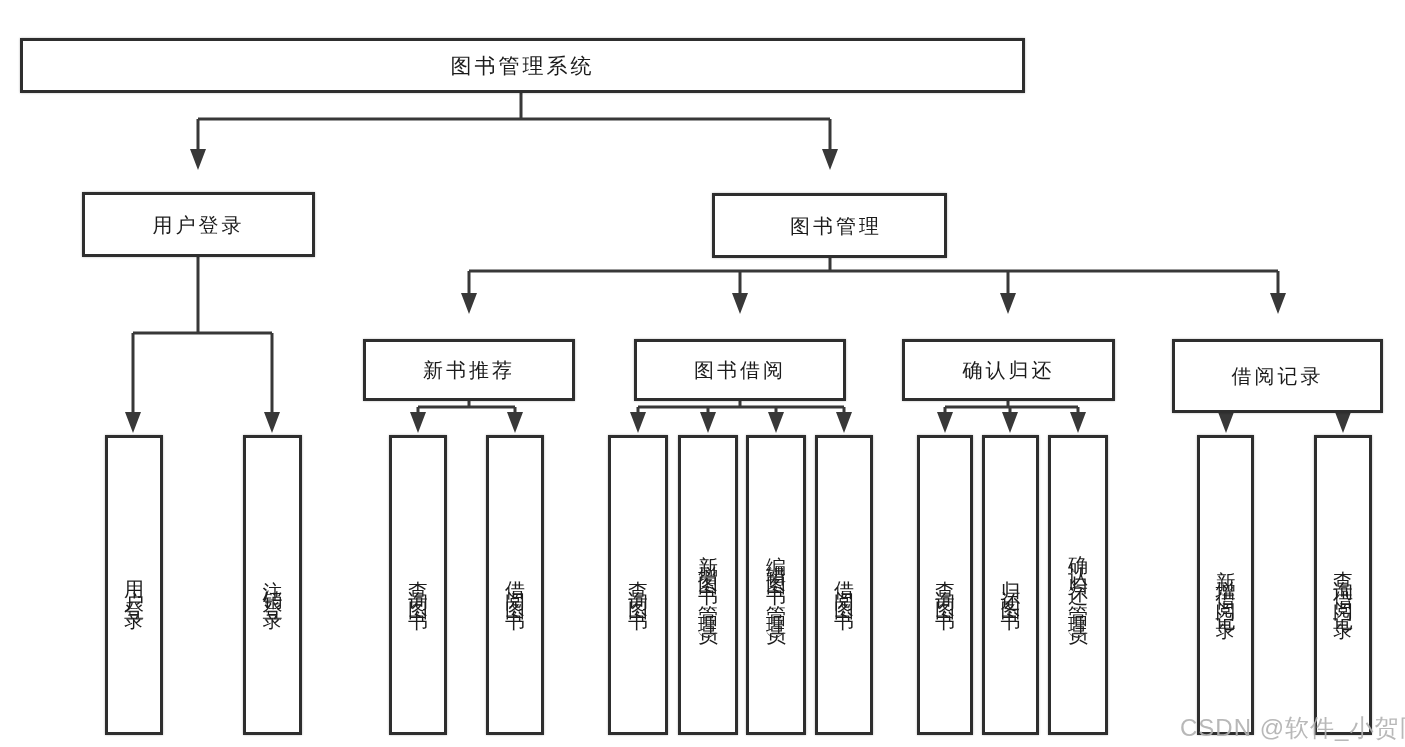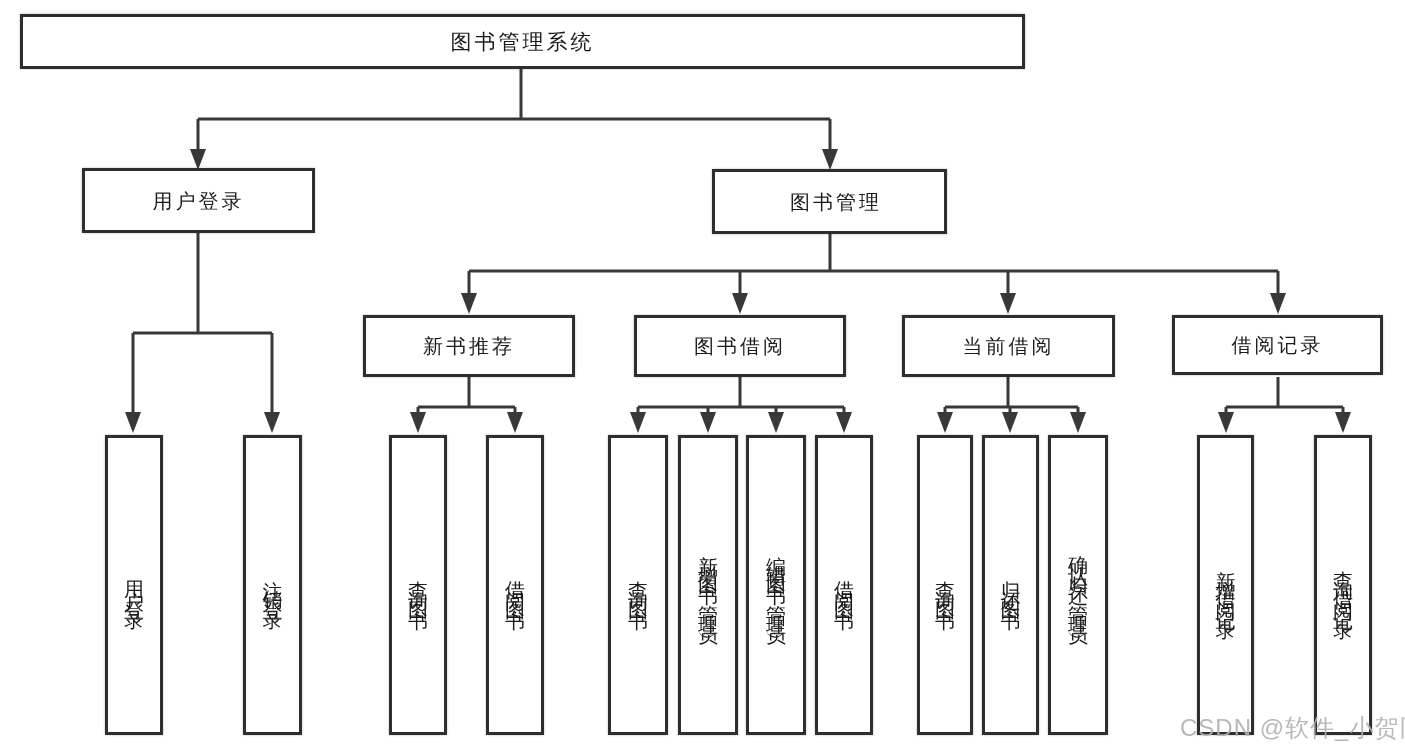--- a/index.html
+++ b/index.html
@@ -20,21 +20,21 @@
     position: absolute;
     box-sizing: border-box;
     background: #ffffff;
     border: 3px solid #2e2e2e;
     box-shadow: 0 0 2px rgba(0,0,0,0.28);
     display: flex;
     align-items: center;
     justify-content: center;
     color: #1b1b1b;
   }
-  .h { font-size: 20px; letter-spacing: 3px; line-height: 1; }
+  .h { font-size: 20px; letter-spacing: 3px; line-height: 1; margin-top: 24px; }
   .root-node { font-size: 21px; }
   .v {
     writing-mode: vertical-rl;
     text-orientation: mixed;
     font-size: 20px;
     letter-spacing: 10px;
     line-height: 1.15;
   }
   .watermark {
     position: absolute;
@@ -71,22 +71,22 @@
              M1218 412 L1234 412 L1226 433 Z M1335 412 L1351 412 L1343 433 Z" fill="#383838" stroke="none"></path>
   </svg>
 
   <div class="node h root-node" style="left:20px; top:14px; width:1005px; height:55px;">图书管理系统</div>
 
   <div class="node h" style="left:82px; top:168px; width:233px; height:65px;">用户登录</div>
   <div class="node h" style="left:712px; top:169px; width:235px; height:65px;padding-left:13px;">图书管理</div>
 
   <div class="node h" style="left:363px; top:315px; width:212px; height:62px;">新书推荐</div>
   <div class="node h" style="left:634px; top:315px; width:212px; height:62px;">图书借阅</div>
-  <div class="node h" style="left:902px; top:315px; width:213px; height:62px;">当前借阅</div>
-  <div class="node h" style="left:1172px; top:315px; width:211px; height:60px;">借阅记录</div>
+  <div class="node h" style="left:902px; top:315px; width:213px; height:62px;">确认归还</div>
+  <div class="node h" style="left:1172px; top:315px; width:211px; height:74px;">借阅记录</div>
 
   <div class="node v" style="left:105px; top:435px; width:58px; height:300px;">用户登录</div>
   <div class="node v" style="left:243px; top:435px; width:59px; height:300px;">注销登录</div>
 
   <div class="node v" style="left:389px; top:435px; width:58px; height:300px;">查询图书</div>
   <div class="node v" style="left:486px; top:435px; width:58px; height:300px;">借阅图书</div>
 
   <div class="node v" style="left:608px; top:435px; width:60px; height:300px;">查询图书</div>
   <div class="node v" style="left:678px; top:435px; width:60px; height:300px;">新增图书（管理员）</div>
   <div class="node v" style="left:746px; top:435px; width:60px; height:300px;">编辑图书（管理员）</div>

